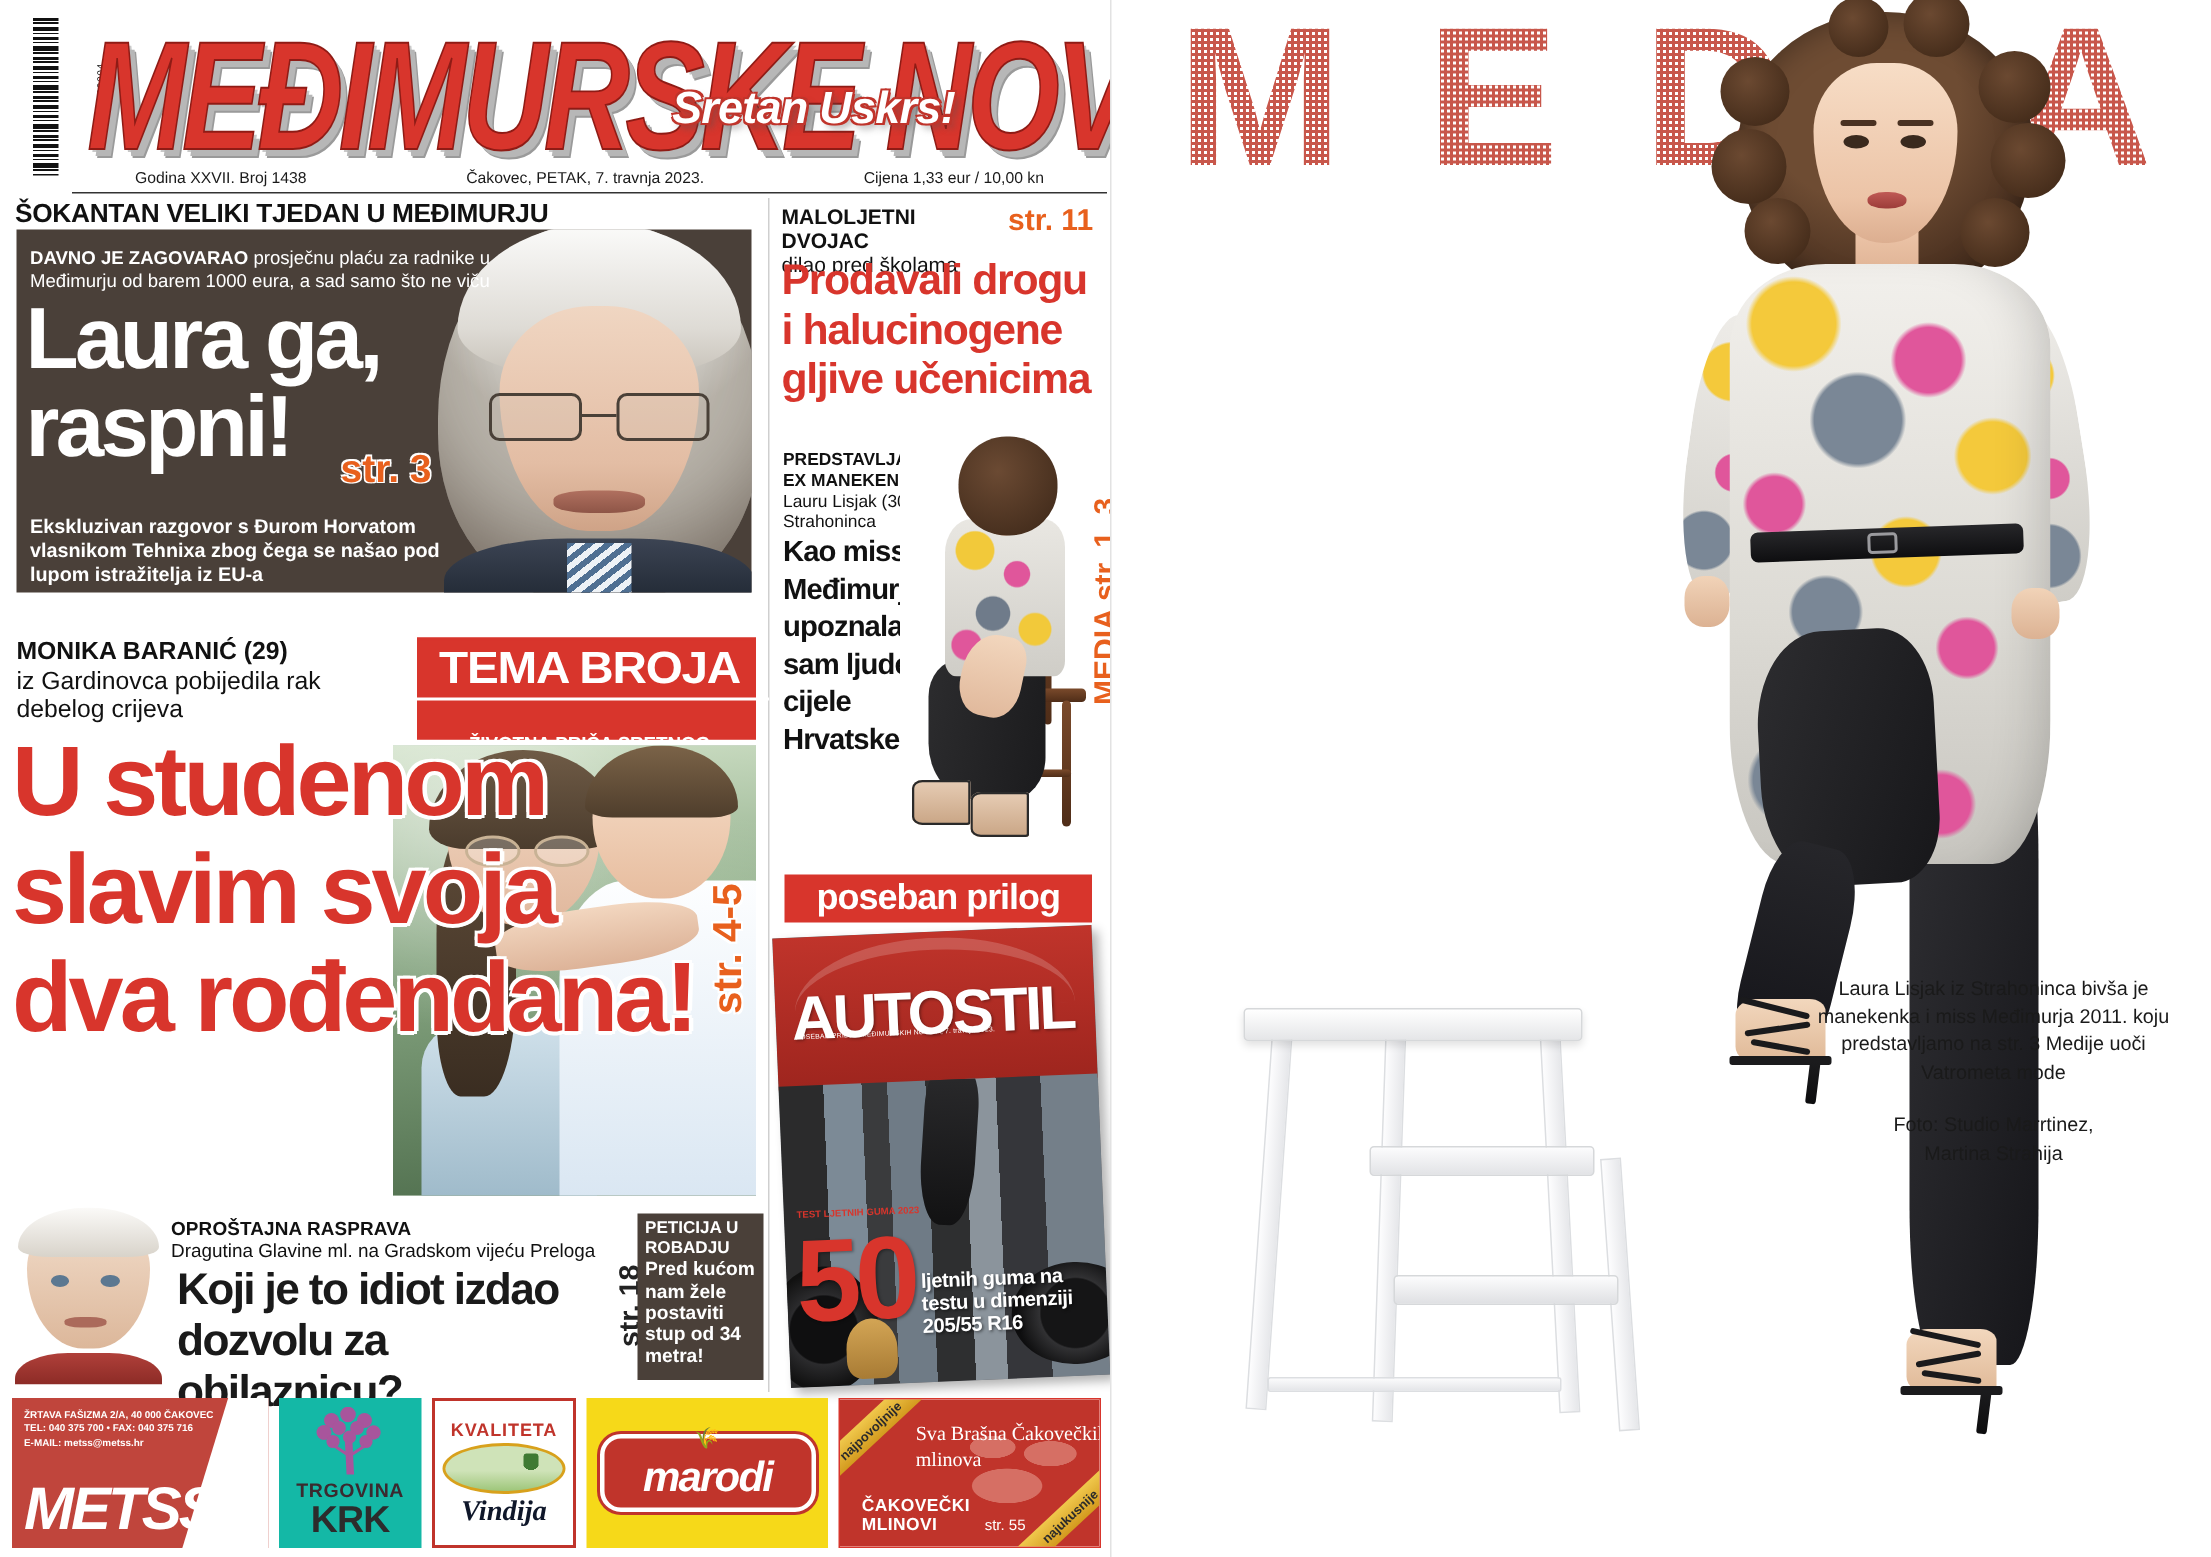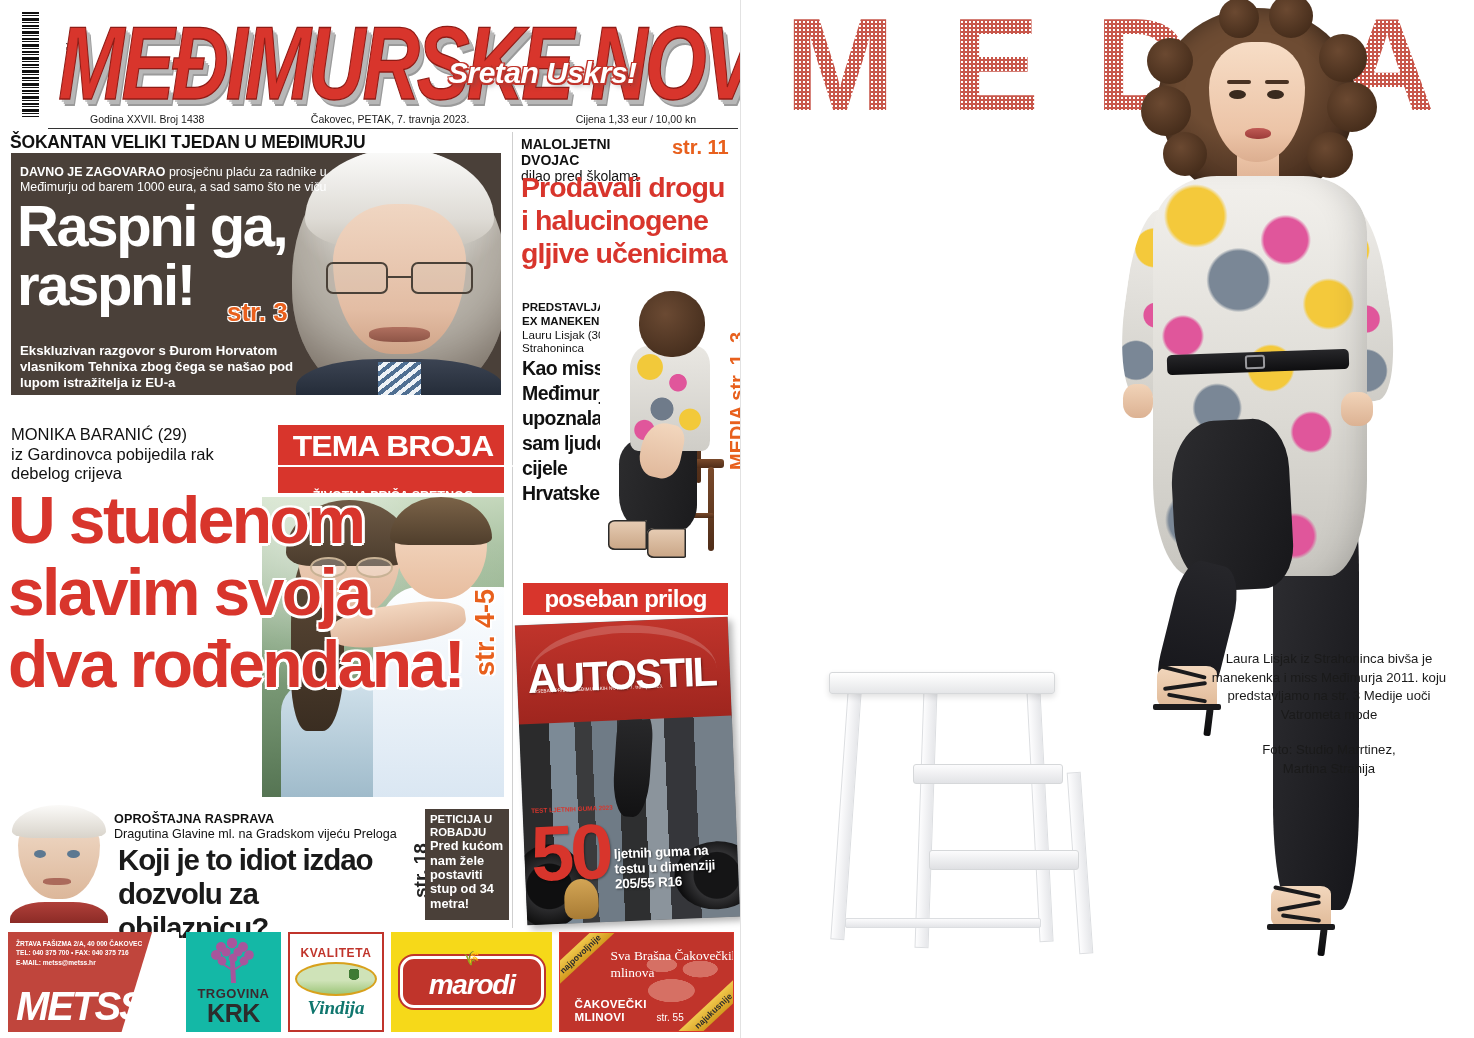--- a/index.html
+++ b/index.html
@@ -166,21 +166,21 @@
     width: 300px;
     font-size: 13.2px; line-height: 16.2px; font-weight: bold; color: #fff;
   }
 
   
   .mb-kicker {
     position: absolute; left: 11px; top: 425px;
     width: 260px;
     font-size: 16.5px; line-height: 19.6px; color: #111;
   }
-  .mb-kicker .n { font-weight: normal; }
+  .mb-kicker .n { font-weight: bold; }
   .tema-box {
     position: absolute; left: 278px; top: 425px;
     width: 226px; height: 68px;
     background: #d8352c;
     border: 2px solid #d8352c;
   }
   .tema-title {
     position: absolute; left: 0; top: 2px; width: 226px;
     text-align: center;
     font-size: 30px; font-weight: bold; color: #fff;
@@ -566,21 +566,21 @@
     width: 82px; height: 34px; border-radius: 50%;
     border: 2px solid #d8a11c;
     background: linear-gradient(#cfe3b8 55%, #9ec67a);
     margin: 2px 0 1px 0; position: relative; overflow: hidden;
   }
   .vin-oval .tree {
     position: absolute; right: 16px; top: 5px; width: 10px; height: 14px;
     background: radial-gradient(circle at 50% 35%, #3f7a33 0 58%, transparent 60%);
   }
   .vin-name {
-    font-size: 19px; font-weight: bold; font-style: italic; color: #0f766e;
+    font-size: 19px; font-weight: bold; font-style: italic; color: #0f172a;
     font-family: "Liberation Serif", serif;
   }
   .ad-marodi {
     width: 176px; background: #f6d919;
     display: flex; align-items: center; justify-content: center;
   }
   .marodi-shape {
     width: 144px; height: 52px; border-radius: 14px;
     background: #c0342b; border: 3px solid #fff;
     display: flex; align-items: center; justify-content: center;
@@ -880,21 +880,21 @@
           </div>
         <div class="lp-mouth"></div>
         <div class="lp-suit"></div>
         <div class="lp-tie"></div>
       </div>
     </div>
     <div class="lead-sub">
       <b>DAVNO JE ZAGOVARAO</b><span> prosječnu plaću za radnike u Međimurju od barem 1000 eura, a sad samo što ne viču</span>
     </div>
     <div class="lead-head">
-      <div>Raspni ga,</div>
+      <div>Laura ga,</div>
       <div>raspni!</div>
     </div>
     <div class="lead-str">str. 3</div>
     <div class="lead-foot">Ekskluzivan razgovor s Đurom Horvatom vlasnikom Tehnixa zbog čega se našao pod lupom istražitelja iz EU-a</div>
 
     <div class="mb-kicker">
       <span class="n">MONIKA BARANIĆ (29)</span><br>
       <span>iz Gardinovca pobijedila rak debelog crijeva</span>
     </div>
     <div class="tema-box">

